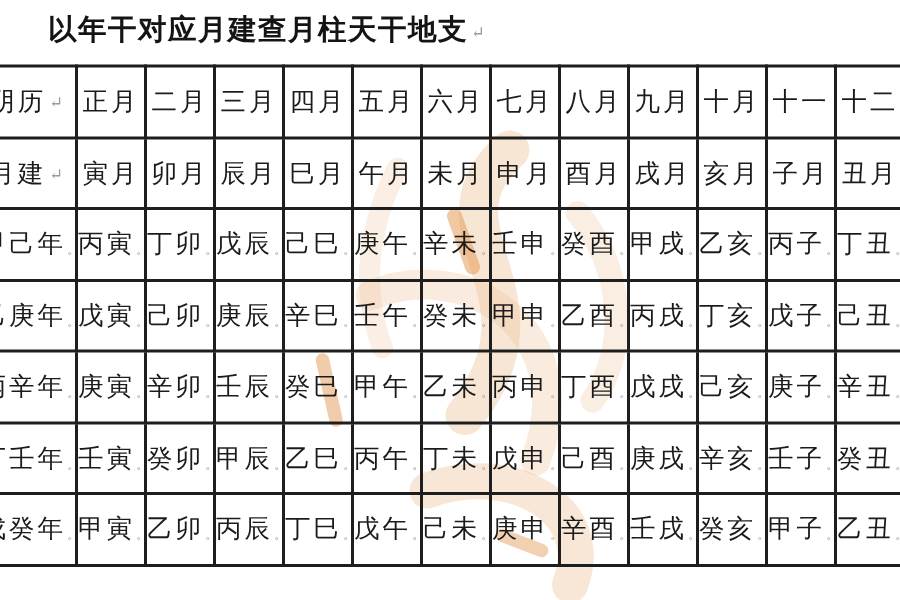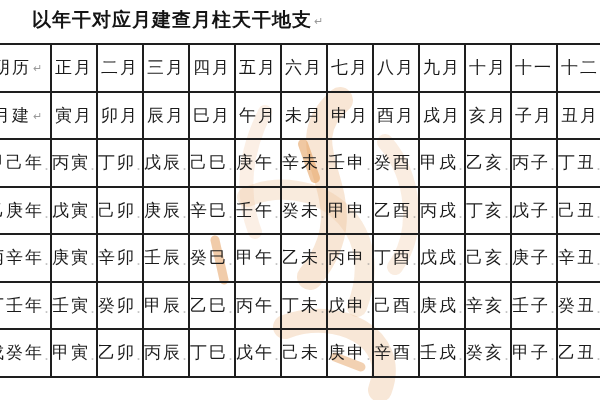--- a/index.html
+++ b/index.html
@@ -1,20 +1,20 @@
 <!DOCTYPE html>
 <html><head>
 <meta charset="utf-8">
 <style>
   html,body{margin:0;padding:0;}
   body{
     width:600px;height:400px;overflow:hidden;background:#ffffff;
     font-family:"Liberation Serif","DejaVu Serif",serif;
   }
-  .stage{position:absolute;left:0;top:0;width:600px;height:400px;overflow:hidden;background:#ffffff;font-family:Liberation Serif, serif;}
+  .stage{position:absolute;left:0;top:0;width:600px;height:400px;overflow:hidden;background:#ffffff;}
   .doc-title{
     position:absolute;left:32px;top:7px;
     font-size:19px;font-weight:bold;color:#141414;letter-spacing:1px;white-space:nowrap;z-index:3;
   }
   .pm{font-size:11px;color:#9a9a9a;font-weight:normal;margin-left:2px;vertical-align:1px;}
   .cm{font-size:9px;color:#8a8a8a;margin-left:1px;}
   .wm{position:absolute;left:185px;top:82px;z-index:1;pointer-events:none;}
   table.gz{
     position:absolute;left:-15px;top:43px;z-index:2;
     border-collapse:collapse;table-layout:fixed;background:transparent;

